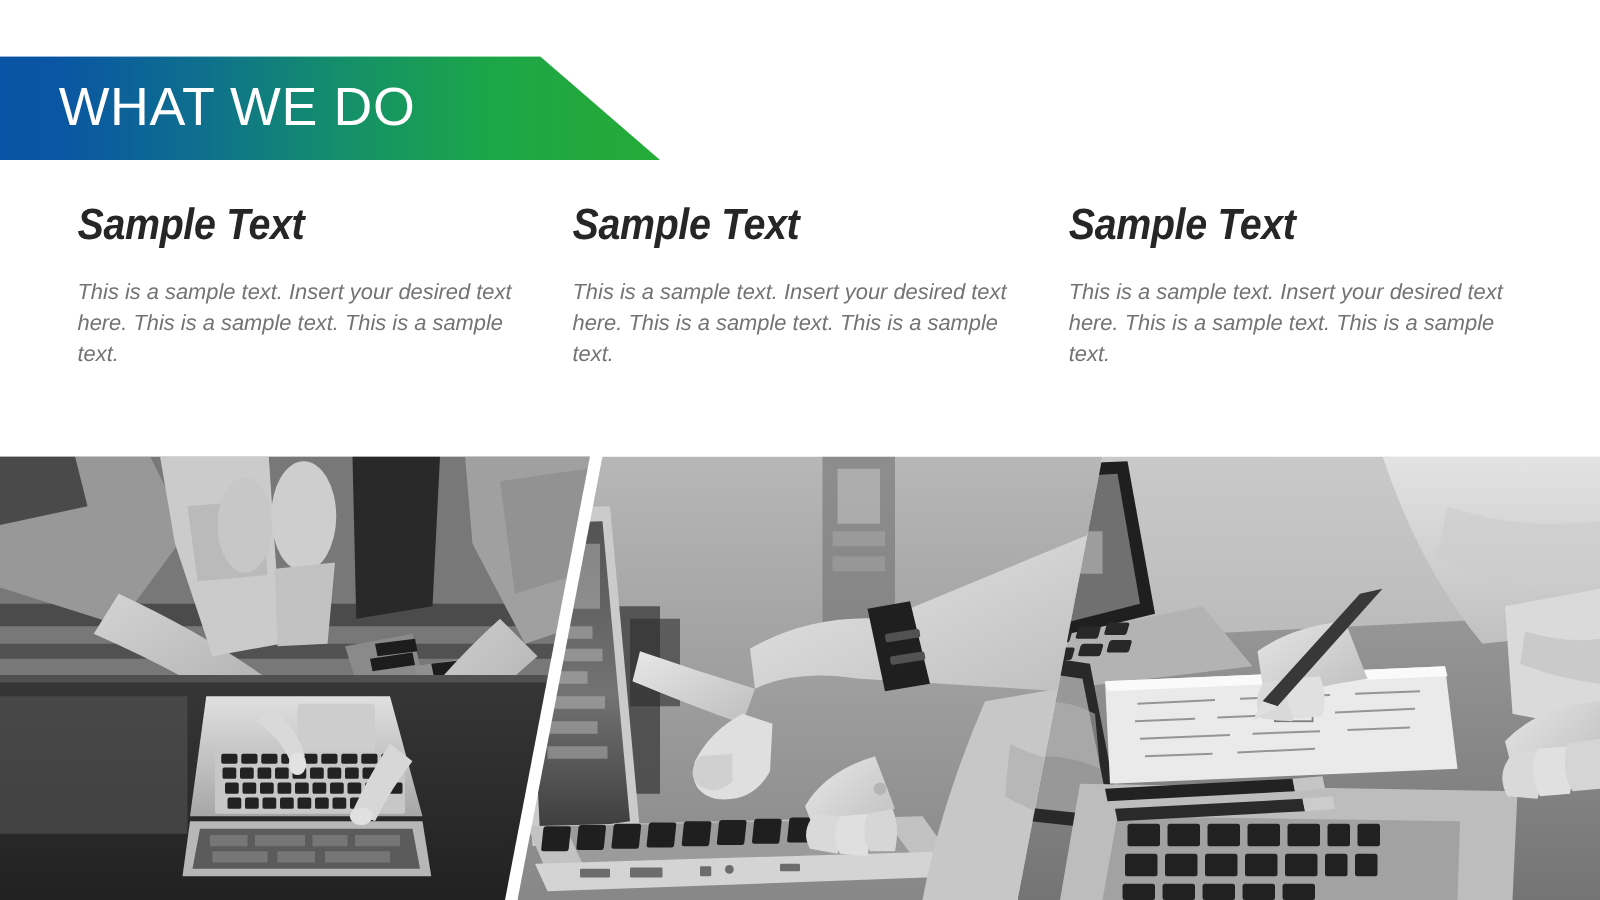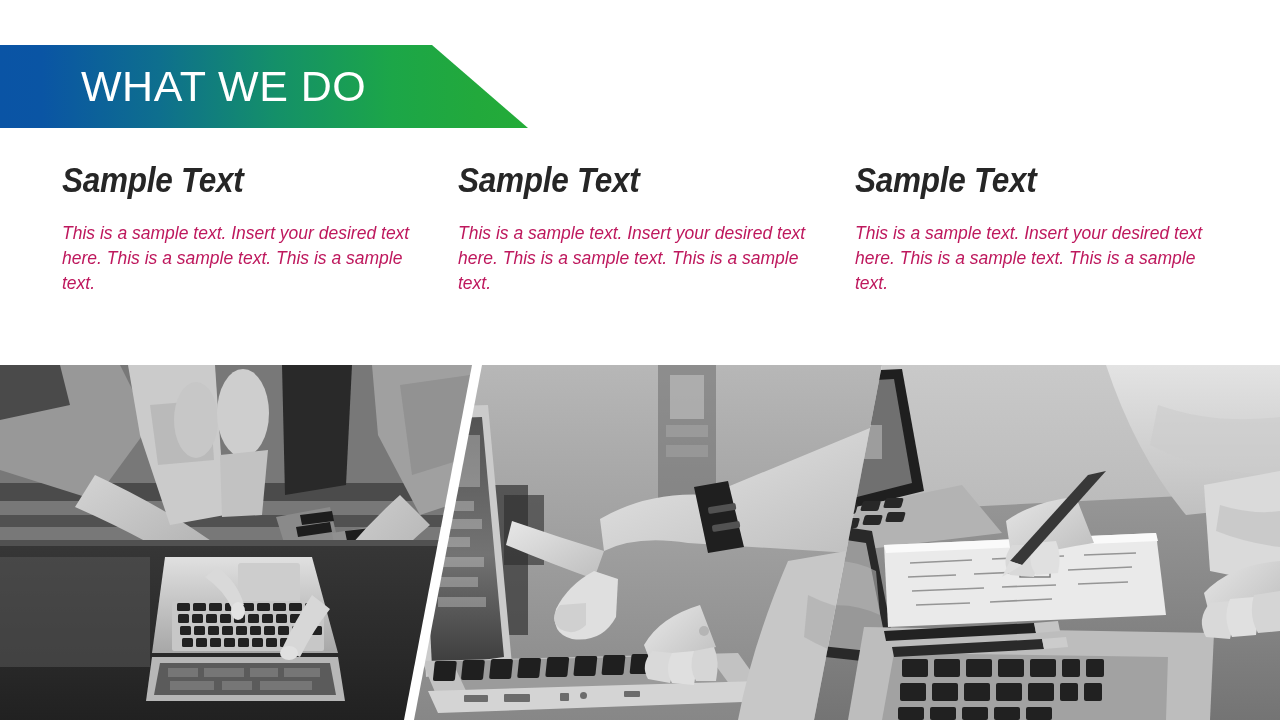--- a/index.html
+++ b/index.html
@@ -33,22 +33,22 @@
         #149069 52%,
         #1ca648 74%,
         #22a93c 90%,
         #24ac38 100%);
     -webkit-clip-path: polygon(0 0, 432px 0, 528px 100%, 0 100%);
     clip-path: polygon(0 0, 432px 0, 528px 100%, 0 100%);
     display: flex;
     align-items: center;
   }
   .header-title {
-    margin: 12px;
-    padding-left: 69px;
+    margin: 0;
+    padding-left: 47px;
     color: #ffffff;
     font-family: "Liberation Sans", sans-serif;
     font-size: 43px;
     font-weight: 400;
     letter-spacing: 0.5px;
     line-height: 1;
     white-space: nowrap;
   }
 
   
@@ -76,21 +76,21 @@
     font-size: 35px;
     font-weight: bold;
     line-height: 1.05;
     letter-spacing: -0.3px;
     transform: scaleX(0.9);
     transform-origin: left center;
     white-space: nowrap;
   }
   .column-body {
     margin: 0;
-    color: #be185d;
+    color: #737373;
     font-family: "Liberation Sans", sans-serif;
     font-size: 17.5px;
     font-weight: 400;
     line-height: 25px;
     width: 355px;
   }
 
   
   .photo-strip {
     position: absolute;

